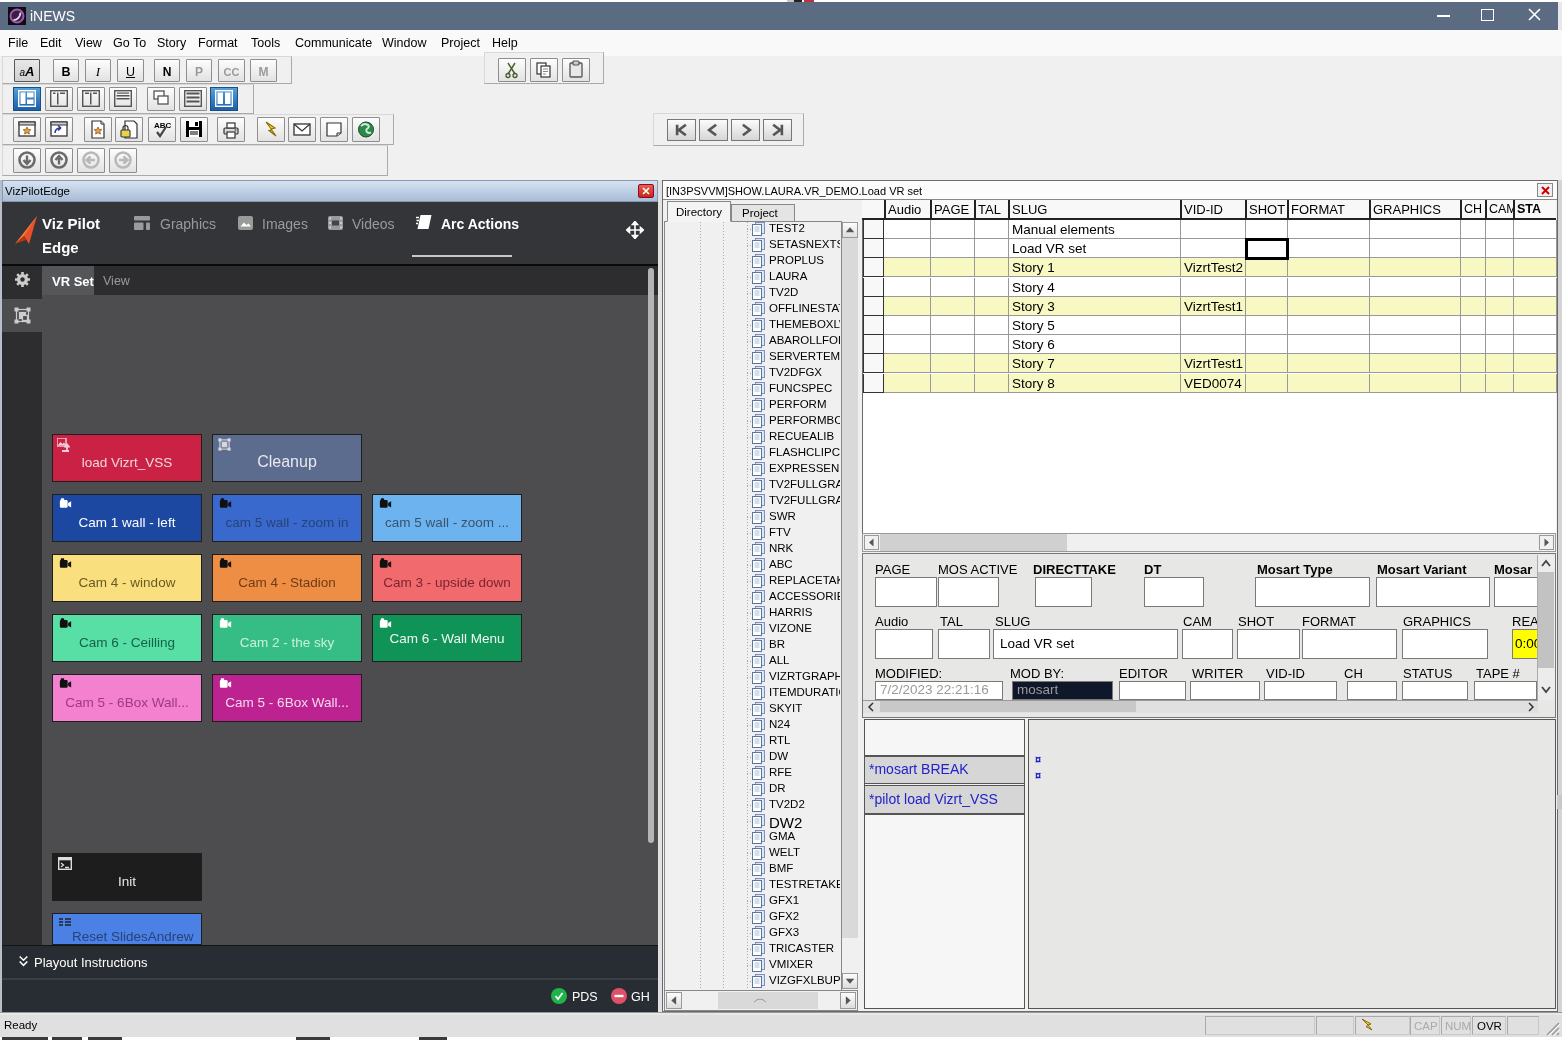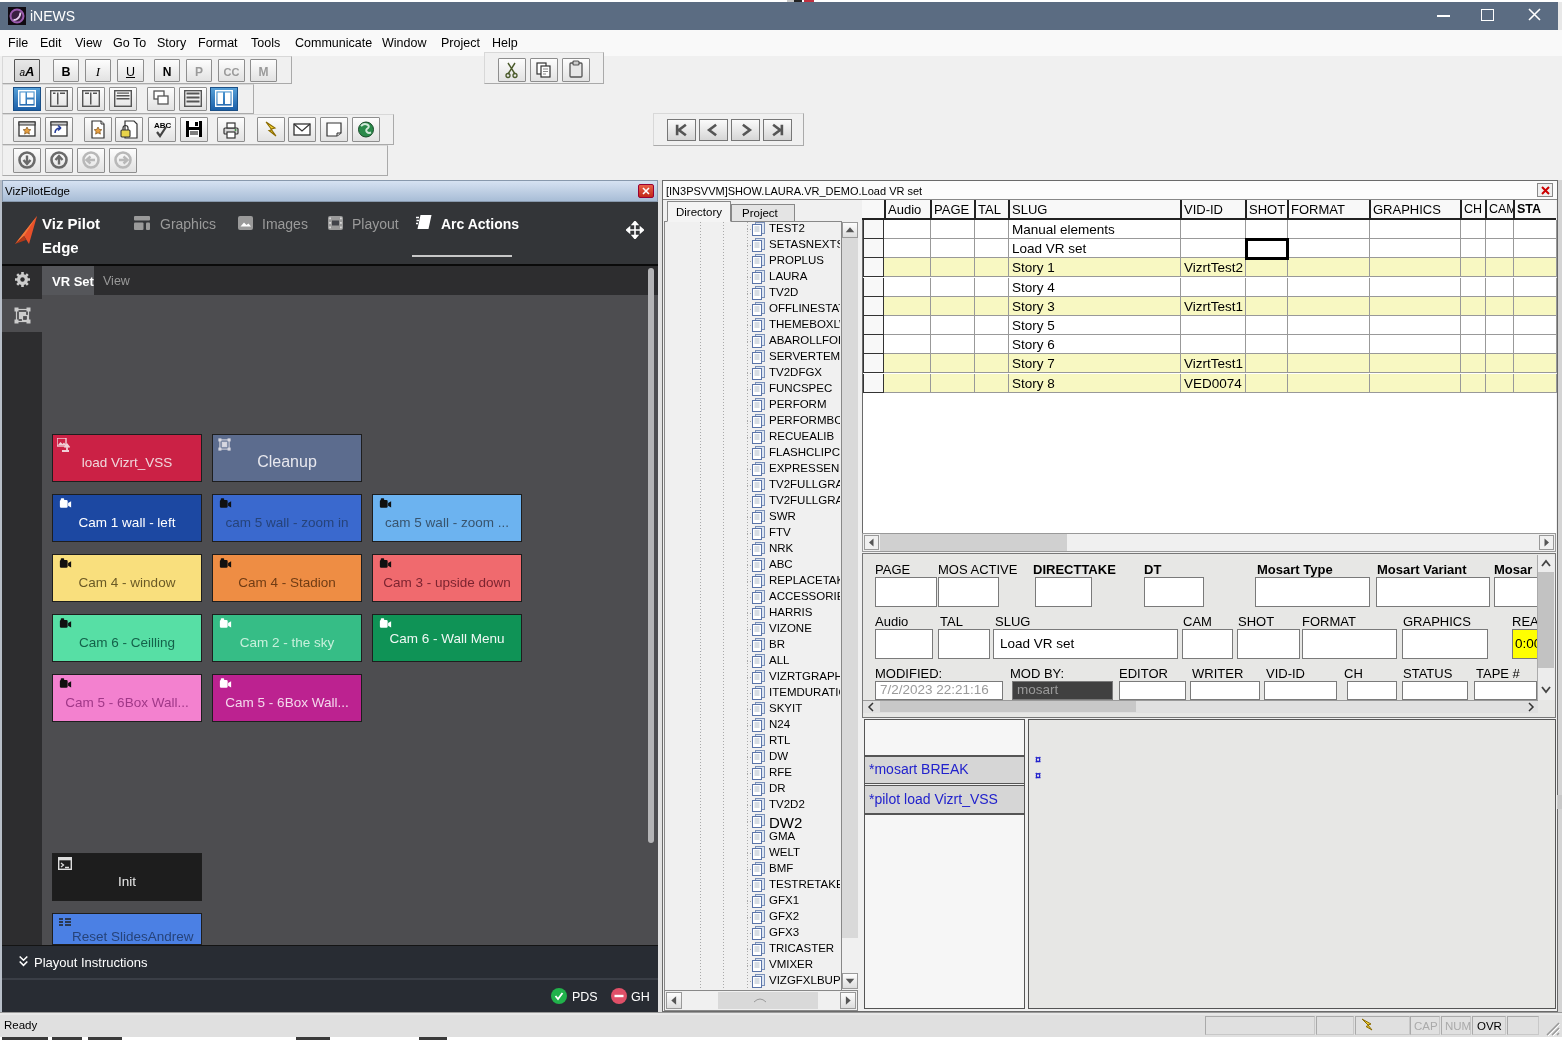--- a/index.html
+++ b/index.html
@@ -252,21 +252,21 @@
     <rect x="4" y="4.5" width="7" height="5" fill="#42444a"></rect>
     <g fill="#d8d8d8">
       <rect x="1.2" y="1.5" width="1.8" height="1.8"></rect>
       <rect x="1.2" y="6" width="1.8" height="1.8"></rect>
       <rect x="1.2" y="10.5" width="1.8" height="1.8"></rect>
       <rect x="12" y="1.5" width="1.8" height="1.8"></rect>
       <rect x="12" y="6" width="1.8" height="1.8"></rect>
       <rect x="12" y="10.5" width="1.8" height="1.8"></rect>
     </g>
   </svg>
-<div class="t" style="left:352px;top:216px;font-size:14px;color:#9a9a9a;">Playout</div>
+<div class="t" style="left:352px;top:216px;font-size:14px;color:#9a9a9a;">Videos</div>
 <svg class="abs" style="left:416px;top:215px" width="16" height="15" viewBox="0 0 16 15">
     <path d="M4.5 0 h11 l-3 14 h-11 z" fill="#fff"></path>
     <g stroke="#fff" stroke-width="1.6">
       <path d="M0 2.5 h3 M0.5 5.5 h2.5 M0 8.5 h2"></path>
     </g>
   </svg>
 <div class="t" style="left:441px;top:216px;font-size:14px;color:#fff;font-weight:bold">Arc Actions</div>
 <div class="abs" style="left:412px;top:255px;width:100px;height:2px;background:#c8c8c8"></div>
 <svg class="abs" style="left:626px;top:221px" width="18" height="18" viewBox="0 0 18 18">
     <g stroke="#fff" stroke-width="1.6" fill="#fff">
@@ -1152,21 +1152,21 @@
 <div class="abs" style="left:1402px;top:629px;width:86px;height:30px;background:#fff;border:1px solid #7a7a7a;"></div>
 <div class="t" style="left:1512px;top:614px;font-size:13px;color:#000;">REA</div>
 <div class="abs" style="left:1512px;top:629px;width:26px;height:30px;background:#ffff00;border:1px solid #7a7a7a">
     <div style="font-size:13.5px;padding-top:6px;padding-left:2px;white-space:nowrap">0:00</div>
   </div>
 <div class="t" style="left:875px;top:666px;font-size:13px;color:#000;">MODIFIED:</div>
 <div class="abs" style="left:875px;top:681px;width:128px;height:19px;background:#fff;border:1px solid #7a7a7a;">
     <div style="font-size:13.5px;color:#9a9a9a;padding-left:4px">7/2/2023 22:21:16</div>
   </div>
 <div class="t" style="left:1010px;top:666px;font-size:13px;color:#000;">MOD BY:</div>
-<div class="abs" style="left:1012px;top:681px;width:101px;height:19px;background:#404040;border:1px solid #7a7a7a;">
+<div class="abs" style="left:1012px;top:681px;width:101px;height:19px;background:#0f172a;border:1px solid #7a7a7a;">
     <div style="font-size:13.5px;color:#9a9a9a;padding-left:4px">mosart</div>
   </div>
 <div class="t" style="left:1119px;top:666px;font-size:13px;color:#000;">EDITOR</div>
 <div class="abs" style="left:1119px;top:681px;width:67px;height:19px;background:#fff;border:1px solid #7a7a7a;"></div>
 <div class="t" style="left:1192px;top:666px;font-size:13px;color:#000;">WRITER</div>
 <div class="abs" style="left:1190px;top:681px;width:70px;height:19px;background:#fff;border:1px solid #7a7a7a;"></div>
 <div class="t" style="left:1266px;top:666px;font-size:13px;color:#000;">VID-ID</div>
 <div class="abs" style="left:1264px;top:681px;width:73px;height:19px;background:#fff;border:1px solid #7a7a7a;"></div>
 <div class="t" style="left:1344px;top:666px;font-size:13px;color:#000;">CH</div>
 <div class="abs" style="left:1347px;top:681px;width:50px;height:19px;background:#fff;border:1px solid #7a7a7a;"></div>

